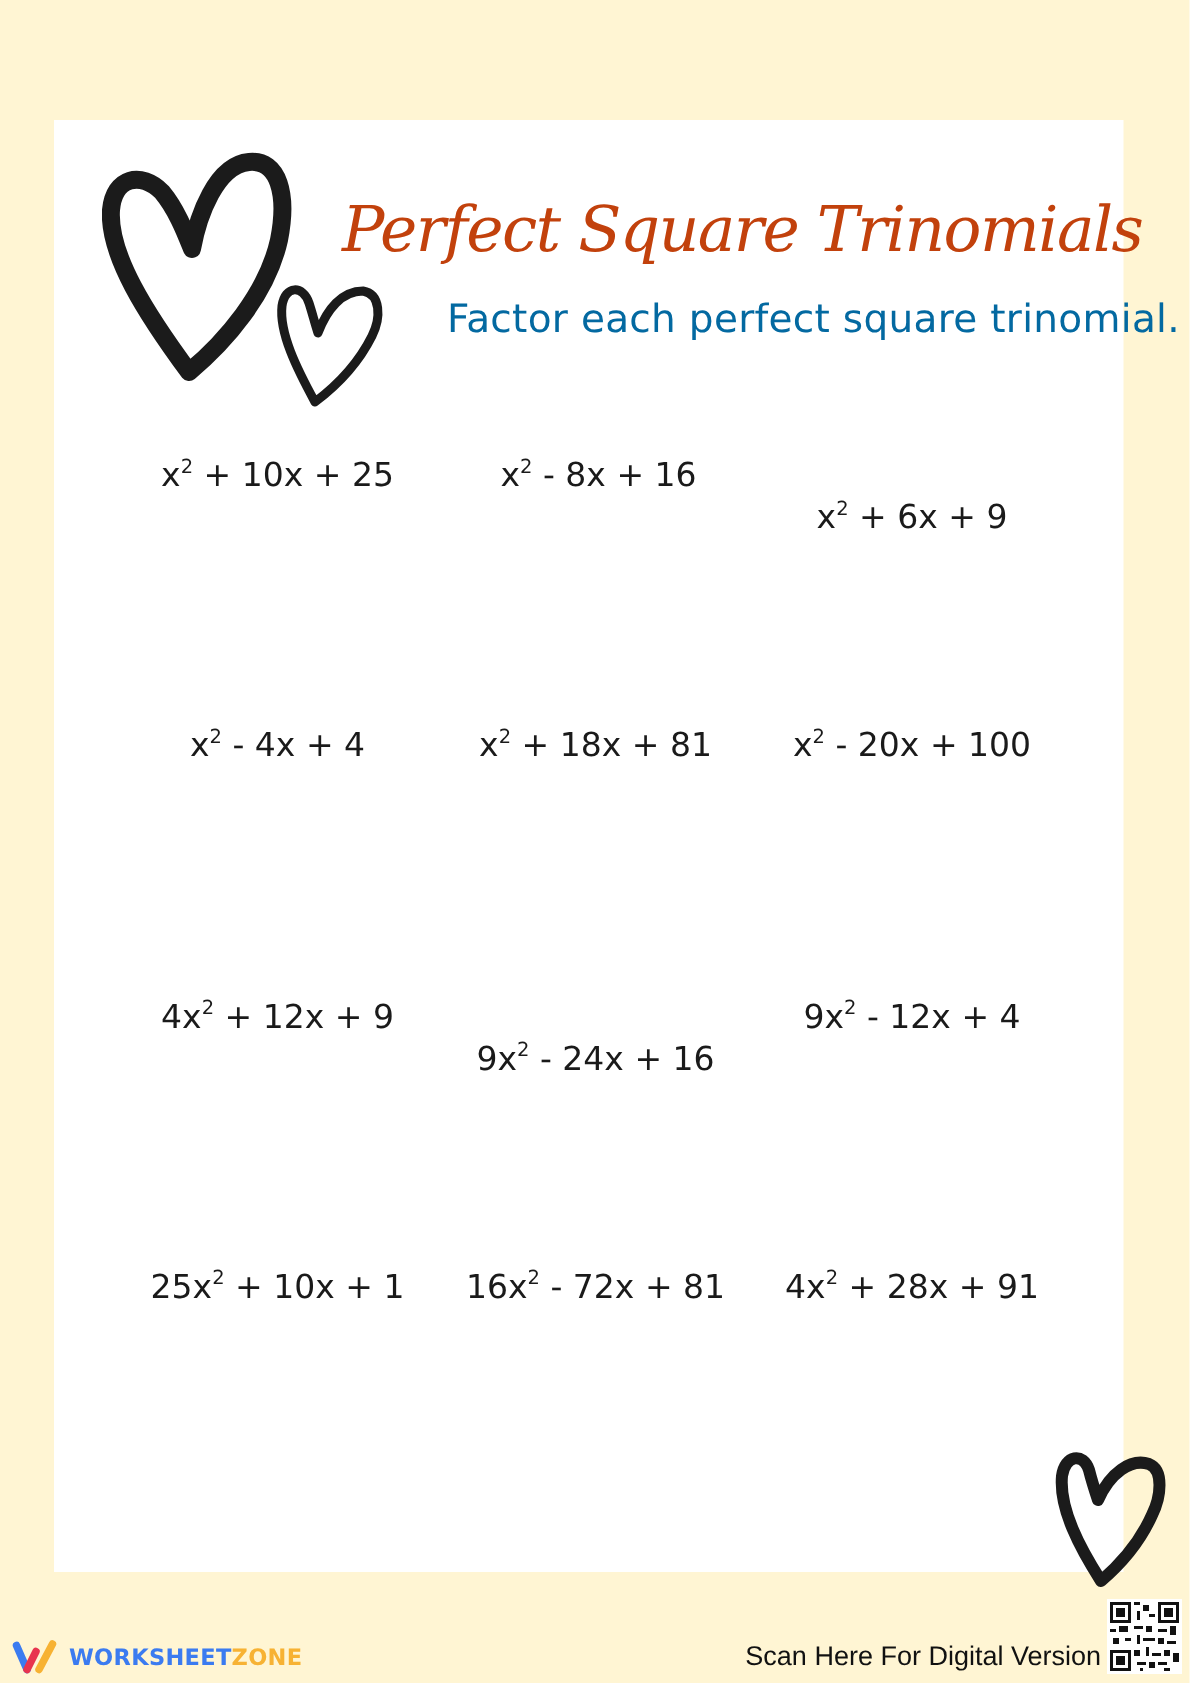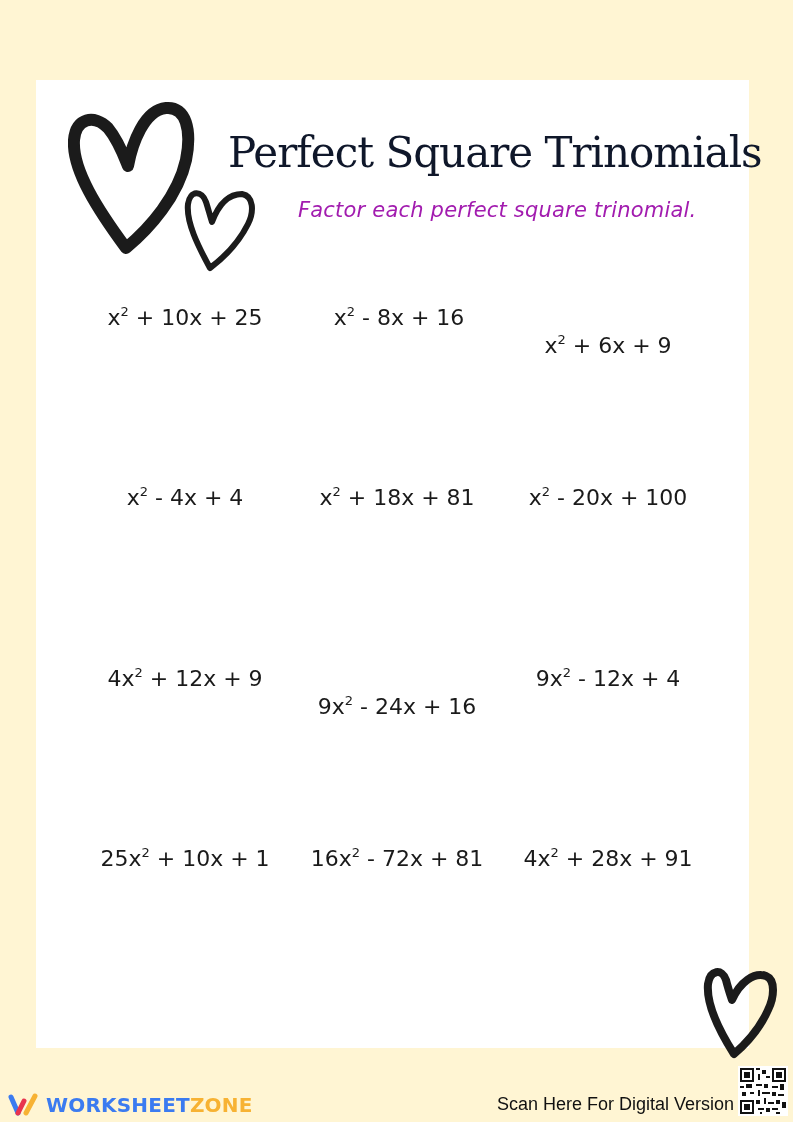--- a/index.html
+++ b/index.html
@@ -8,42 +8,42 @@
     background:#fff5d3;
     font-family:"Liberation Sans", sans-serif;
     color:#1a1a1a;
   }
   .sheet {
     position:absolute; left:36px; top:80px; width:713px; height:968px;
     background:#ffffff;
   }
   .title {
     position:absolute; left:228px; top:128px;
-    font-family:"DejaVu Serif", serif; 
-    font-size:42px; letter-spacing:-1px; color:#0f172a;
+    font-family:"DejaVu Serif", serif; font-style:italic;
+    font-size:42px; letter-spacing:-1px; color:#c2410c;
     white-space:nowrap;
   }
   .subtitle {
     position:absolute; left:298px; top:198px;
-    font-family:"DejaVu Sans", sans-serif; font-size:21px; color:#a21caf;
-    white-space:nowrap; letter-spacing:0.2px;font-style:italic;
+    font-family:"DejaVu Sans", sans-serif; font-size:26px; color:#0369a1;
+    white-space:nowrap; letter-spacing:0.2px;
   }
   .heart { position:absolute; }
   .problem {
     position:absolute; width:200px; text-align:center;
     font-family:"DejaVu Sans", sans-serif; font-size:22px; color:#1a1a1a;
     white-space:nowrap;
   }
   .problem sup { font-size:13px; vertical-align:9px; line-height:0; }
   .footer-logo {
     position:absolute; left:8px; top:1092px; height:26px;
     display:flex; align-items:center; gap:6px;
   }
   .logo-text {
-    font-family:"DejaVu Sans", sans-serif; font-weight:bold; font-size:20px;
+    font-family:"DejaVu Sans", sans-serif; font-weight:bold; font-size:15px;
     letter-spacing:0.2px;
   }
   .logo-text .w1 { color:#3b7bf0; }
   .logo-text .w2 { color:#f7b233; }
   .scan-text {
     position:absolute; right:59px; top:1094px;
     font-family:"Liberation Sans", sans-serif; font-size:18px; color:#111;
     white-space:nowrap;
   }
   .qr {

